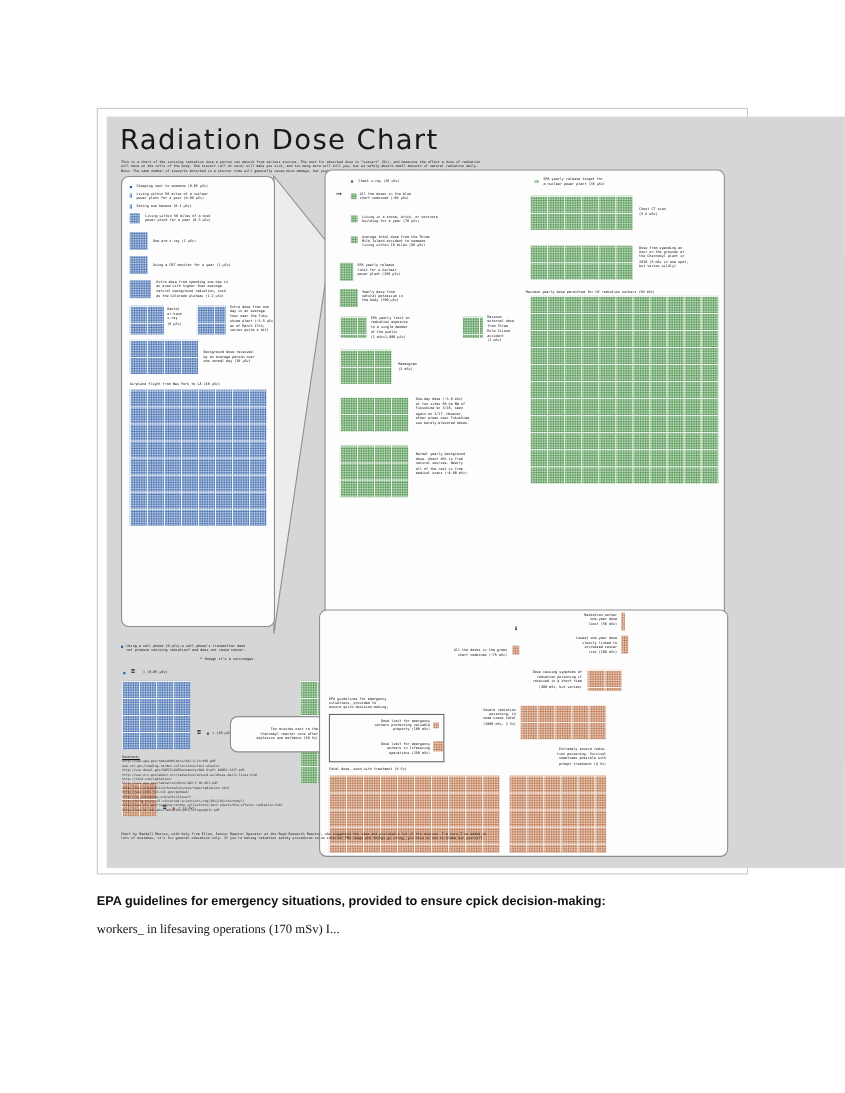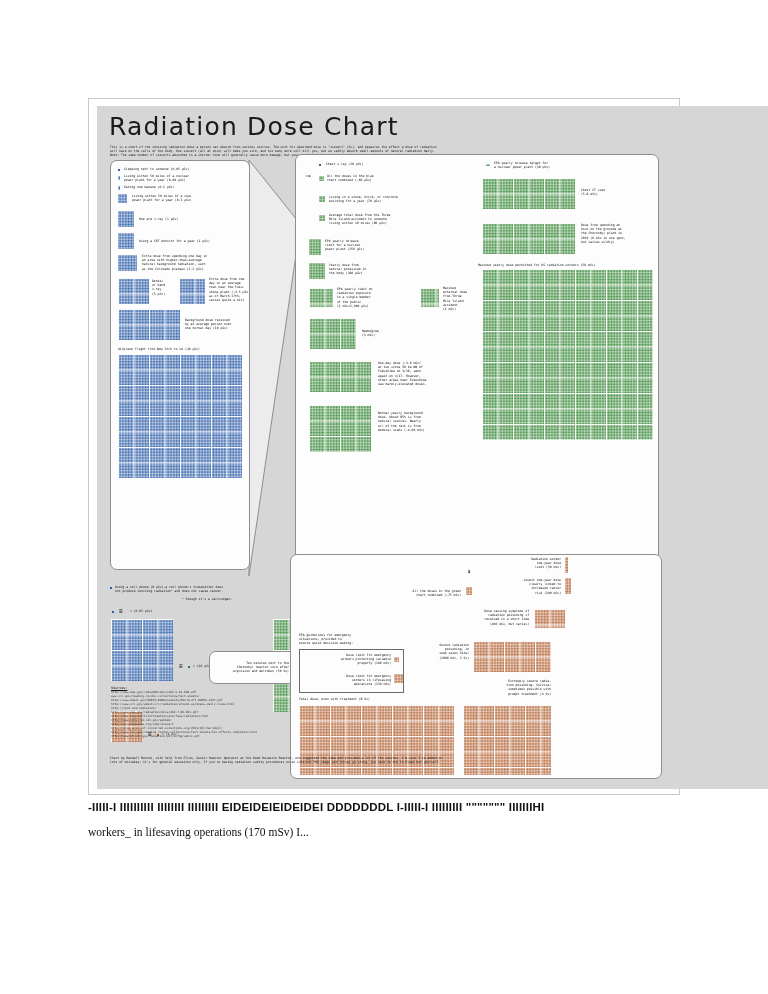--- a/index.html
+++ b/index.html
@@ -394,17 +394,17 @@
         <span class="u">http://www.nrc.gov/reading-rm/doc-collections/fact-sheets/bio-effects-radiation.html</span>
         <span class="u">http://www.bt.cdc.gov/radiation/pdf/infographic.pdf</span>
       </div>
 
       <div class="credit">Chart by Randall Munroe, with help from Ellen, Senior Reactor Operator at the Reed Research Reactor, who suggested the idea and provided a lot of the sources. I'm sure I've added in
 lots of mistakes; it's for general education only. If you're basing radiation safety procedures on an internet PNG image and things go wrong, you have no one to blame but yourself.</div>
     </div>
   </div>
 
   <div class="ocr">
-    <div class="garble">-IIIII-I IIIIIIIIII IIIIIIII IIIIIIIII EIDEIDEIEIDEIDEI DDDDDDDL I-IIIII-I IIIIIIIII """"""" IIIIIIIHI</div>
+    <div class="bold">EPA guidelines for emergency situations, provided to ensure cpick decision-making:</div>
     <div class="serif">workers_ in lifesaving operations (170 mSv) I...</div>
   </div>
 
 </div>
 
 </body></html>

